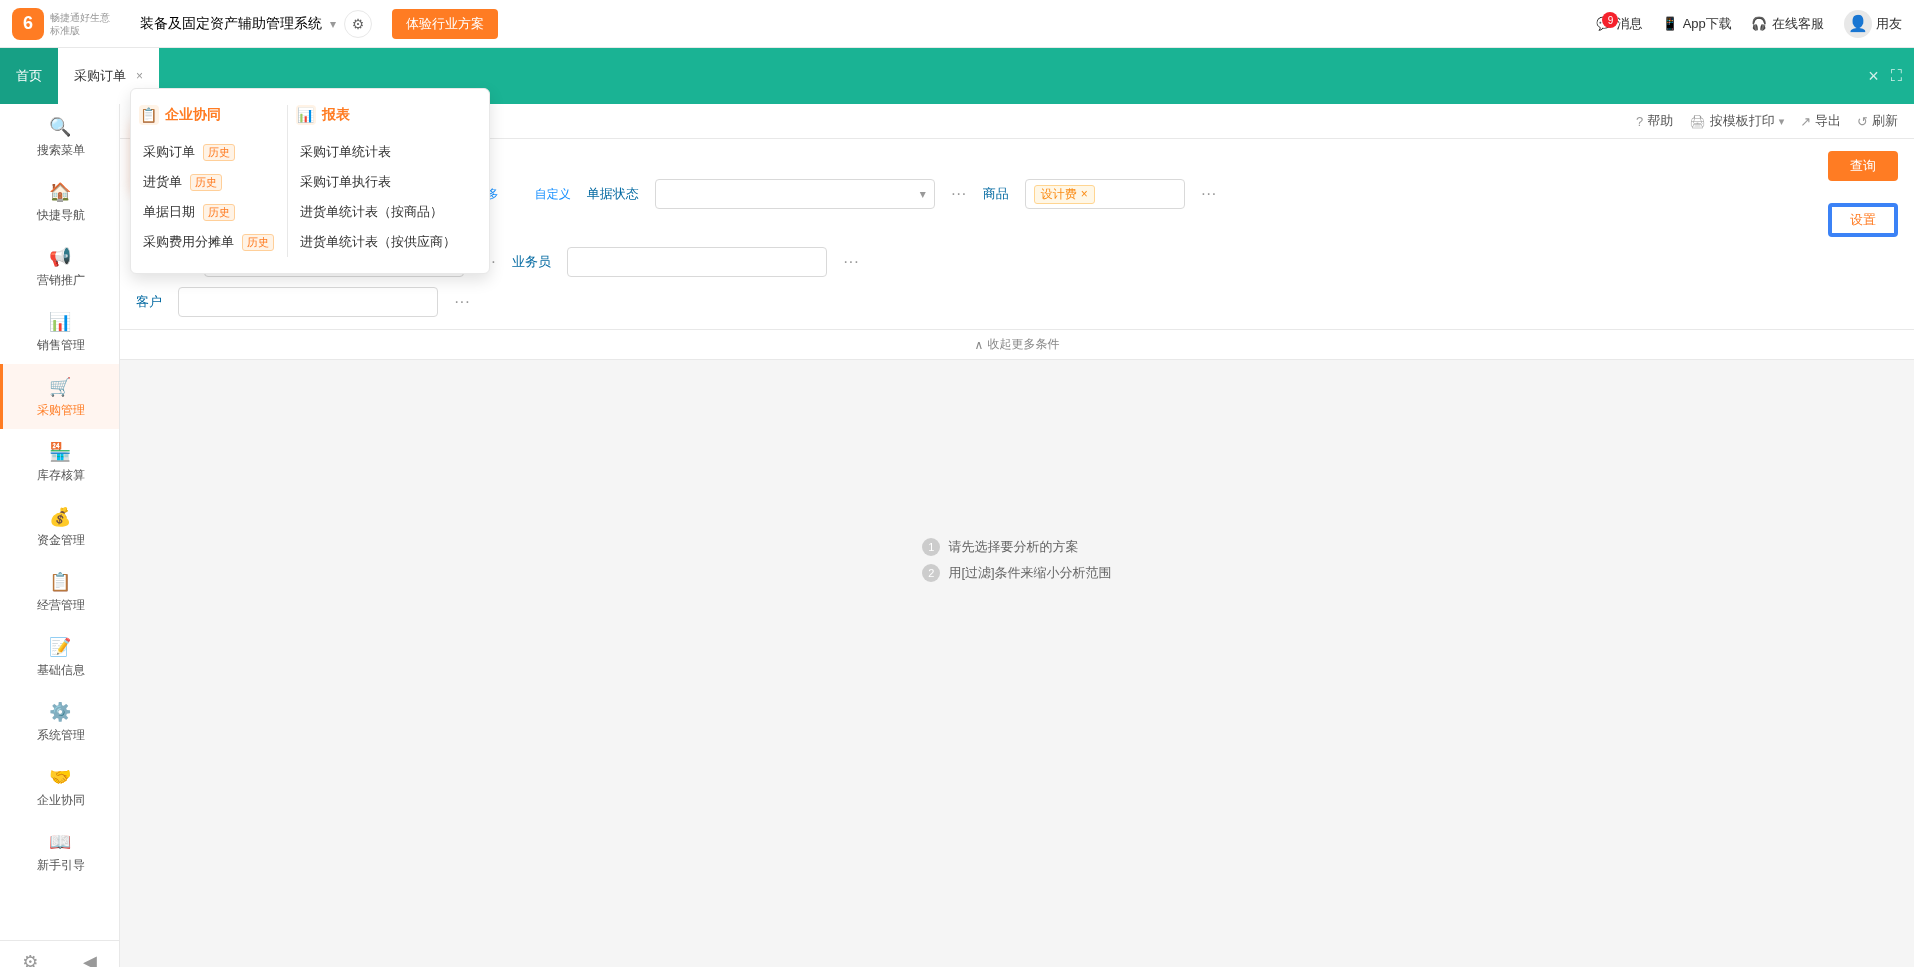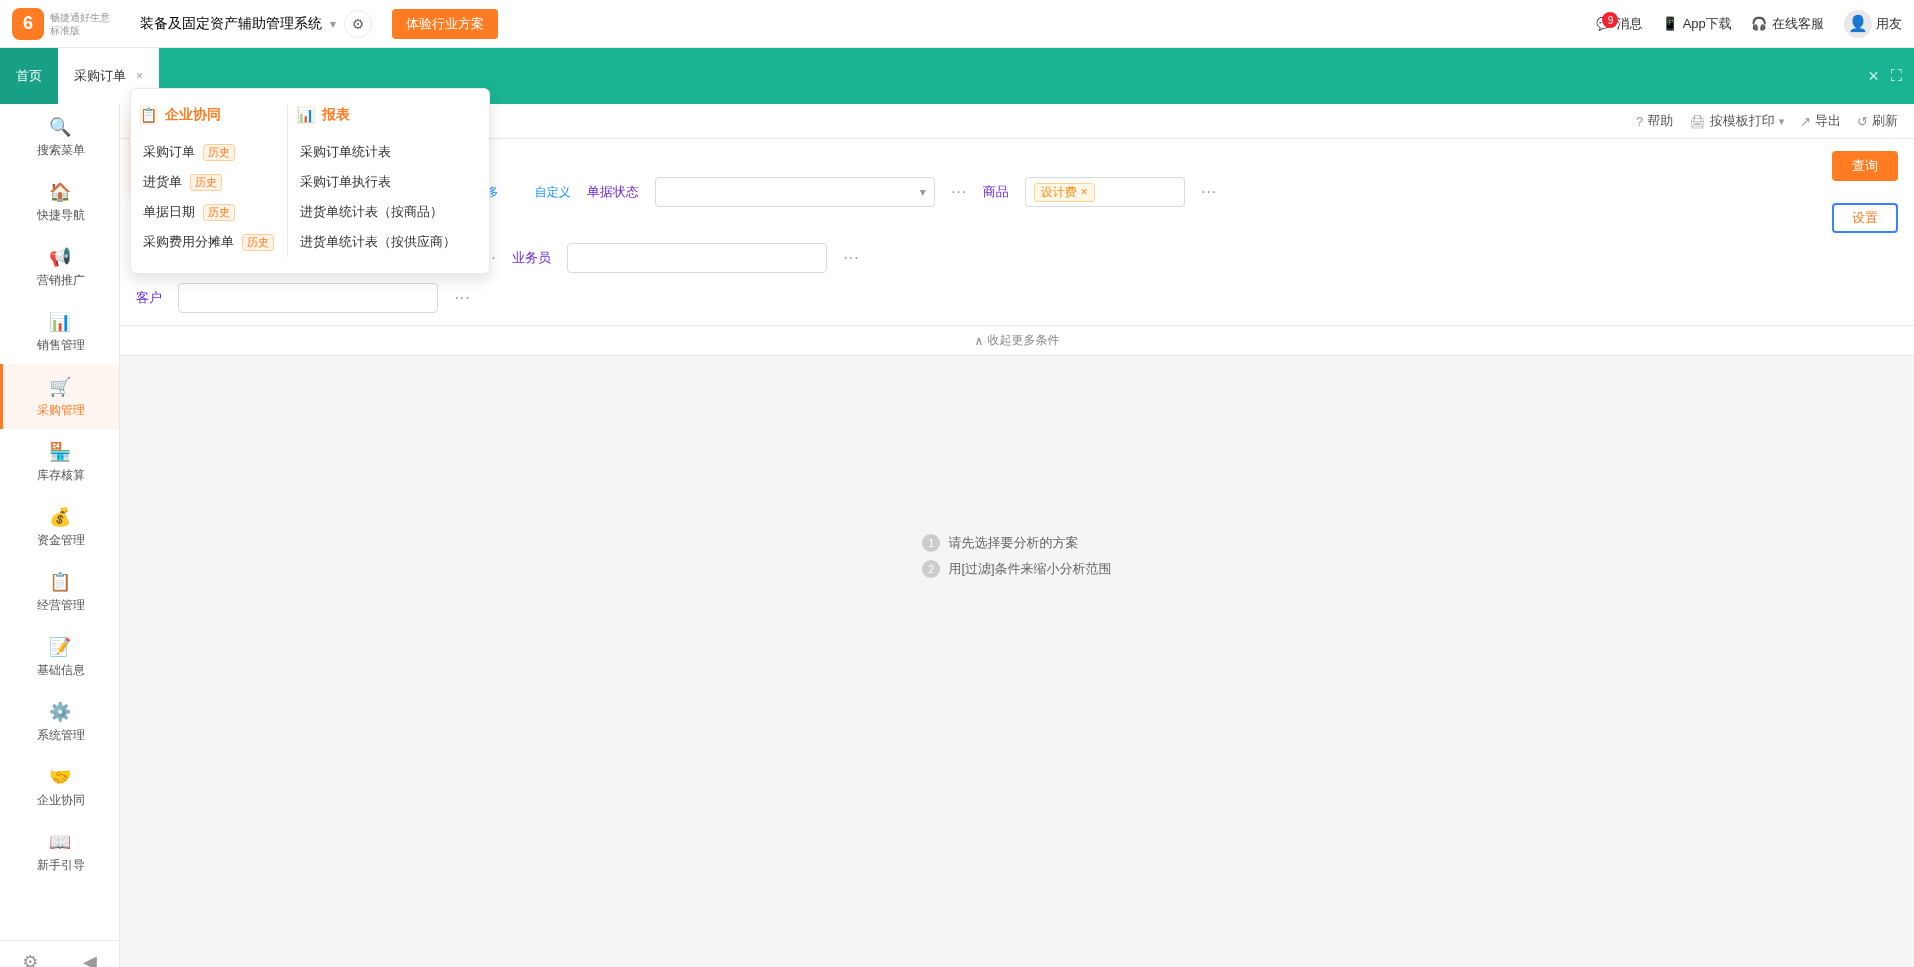--- a/index.html
+++ b/index.html
@@ -201,21 +201,21 @@
     }
     .filter-row {
       display: flex;
       align-items: center;
       gap: 16px;
       margin-bottom: 10px;
     }
     .filter-row:last-child { margin-bottom: 0; }
     .filter-label {
       font-size: 13px;
-      color: #6d28d9;
+      color: #0369a1;
       white-space: nowrap;
     }
     .filter-input {
       border: 1px solid #d9d9d9;
       border-radius: 4px;
       padding: 4px 8px;
       font-size: 13px;
       color: #333;
       min-width: 180px;
       height: 30px;
@@ -265,21 +265,21 @@
       color: #fff;
       border: none;
       padding: 6px 20px;
       border-radius: 4px;
       font-size: 13px;
       cursor: pointer;
     }
     .btn-settings {
       background: #fff;
       color: #ff7c23;
-      border: 2px solid #3b82f6;
+      border: 4px solid #3b82f6;
       padding: 4px 18px;
       border-radius: 4px;
       font-size: 13px;
       cursor: pointer;
     }
     .top-actions {
       display: flex;
       align-items: center;
       gap: 16px;
       padding: 8px 16px;

